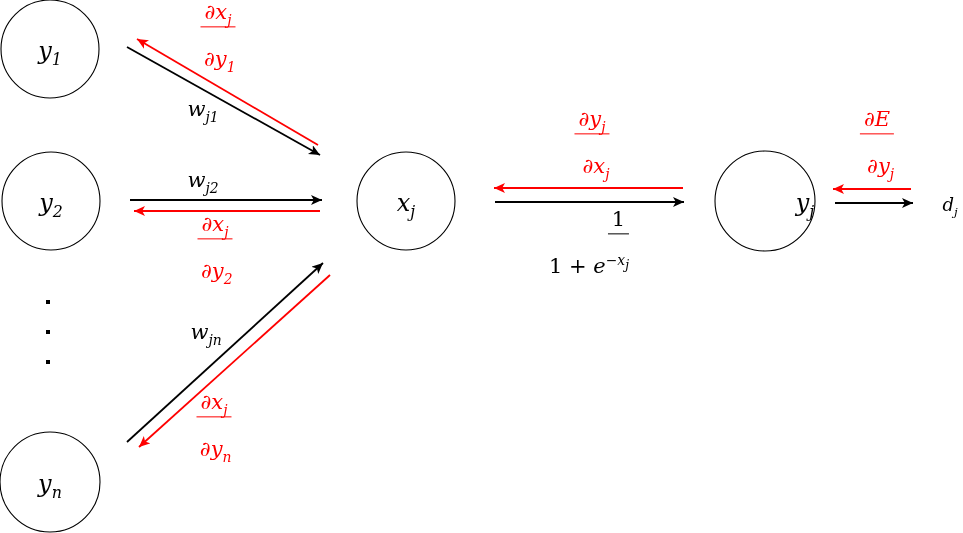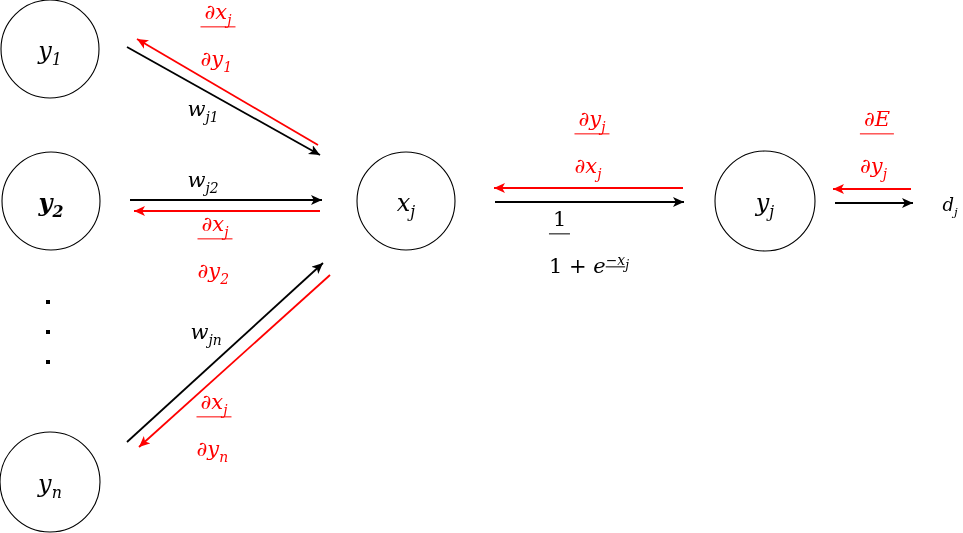--- a/index.html
+++ b/index.html
@@ -23,33 +23,33 @@
   }
   .node-label { font-size: 24px; }
   .weight-label { font-size: 21px; }
   .out-label { font-size: 18px; }
 
   .red { color: #fe0000; }
 
   .frac {
     display: inline-flex;
     flex-direction: column;
-    align-items: flex-start;
+    align-items: flex-end;
     font-size: 21px;
     line-height: 1.15;
     text-align: center;
   }
   .frac .num {
     padding: 0 4px 2px 4px;
     border-bottom: 1.4px solid currentColor;
   }
   .frac .den { padding-top: 20px; }
 
   sub { font-size: 0.66em; line-height: 0; }
-  sup { font-size: 0.66em; line-height: 0; text-decoration: underline; }
+  sup { font-size: 0.66em; line-height: 0; }
   sup sub { font-size: 0.9em; }
   .upright { font-style: normal; }
 </style>
 </head>
 <body>
 
 <div id="canvas">
 
   <svg id="diagram-svg" width="963" height="533" viewBox="0 0 963 533">
     <defs>
@@ -80,24 +80,24 @@
     <line x1="835" y1="203" x2="913" y2="203" stroke="#000000" stroke-width="1.8" marker-end="url(#arrow-black)"></line>
 
     <line x1="318" y1="145" x2="137" y2="39" stroke="#fe0000" stroke-width="1.8" marker-end="url(#arrow-red)"></line>
     <line x1="320" y1="211" x2="134" y2="211" stroke="#fe0000" stroke-width="1.8" marker-end="url(#arrow-red)"></line>
     <line x1="330" y1="275" x2="139" y2="447" stroke="#fe0000" stroke-width="1.8" marker-end="url(#arrow-red)"></line>
     <line x1="683" y1="188" x2="494" y2="188" stroke="#fe0000" stroke-width="1.8" marker-end="url(#arrow-red)"></line>
     <line x1="911" y1="189" x2="833" y2="189" stroke="#fe0000" stroke-width="1.8" marker-end="url(#arrow-red)"></line>
   </svg>
 
   <div class="mathlabel node-label" style="left:50px; top:51px;text-align:right;"><span>y</span><sub>1</sub></div>
-  <div class="mathlabel node-label" style="left:51px; top:203px;font-weight:bold;"><span>y</span><sub>2</sub></div>
+  <div class="mathlabel node-label" style="left:51px; top:203px;"><span>y</span><sub>2</sub></div>
   <div class="mathlabel node-label" style="left:50px; top:484px;"><span>y</span><sub>n</sub></div>
   <div class="mathlabel node-label" style="left:406px; top:203px;font-style:italic;"><span>x</span><sub>j</sub></div>
-  <div class="mathlabel node-label" style="left:765px; top:203px;"><span>y</span><sub>j</sub></div>
+  <div class="mathlabel node-label" style="left:805px; top:203px;"><span>y</span><sub>j</sub></div>
   <div class="mathlabel out-label" style="left:950px; top:205px;"><span>d</span><sub>j</sub></div>
 
   <div class="mathlabel weight-label" style="left:203px; top:110px;"><span>w</span><sub>j1</sub></div>
   <div class="mathlabel weight-label" style="left:203px; top:181px;"><span>w</span><sub>j2</sub></div>
   <div class="mathlabel weight-label" style="left:206px; top:333px;"><span>w</span><sub>jn</sub></div>
 
   <div class="mathlabel red" style="left:218px; top:36px;">
     <span class="frac">
       <span class="num"><span>∂x</span><sub>j</sub></span>
       <span class="den"><span>∂y</span><sub>1</sub></span>

